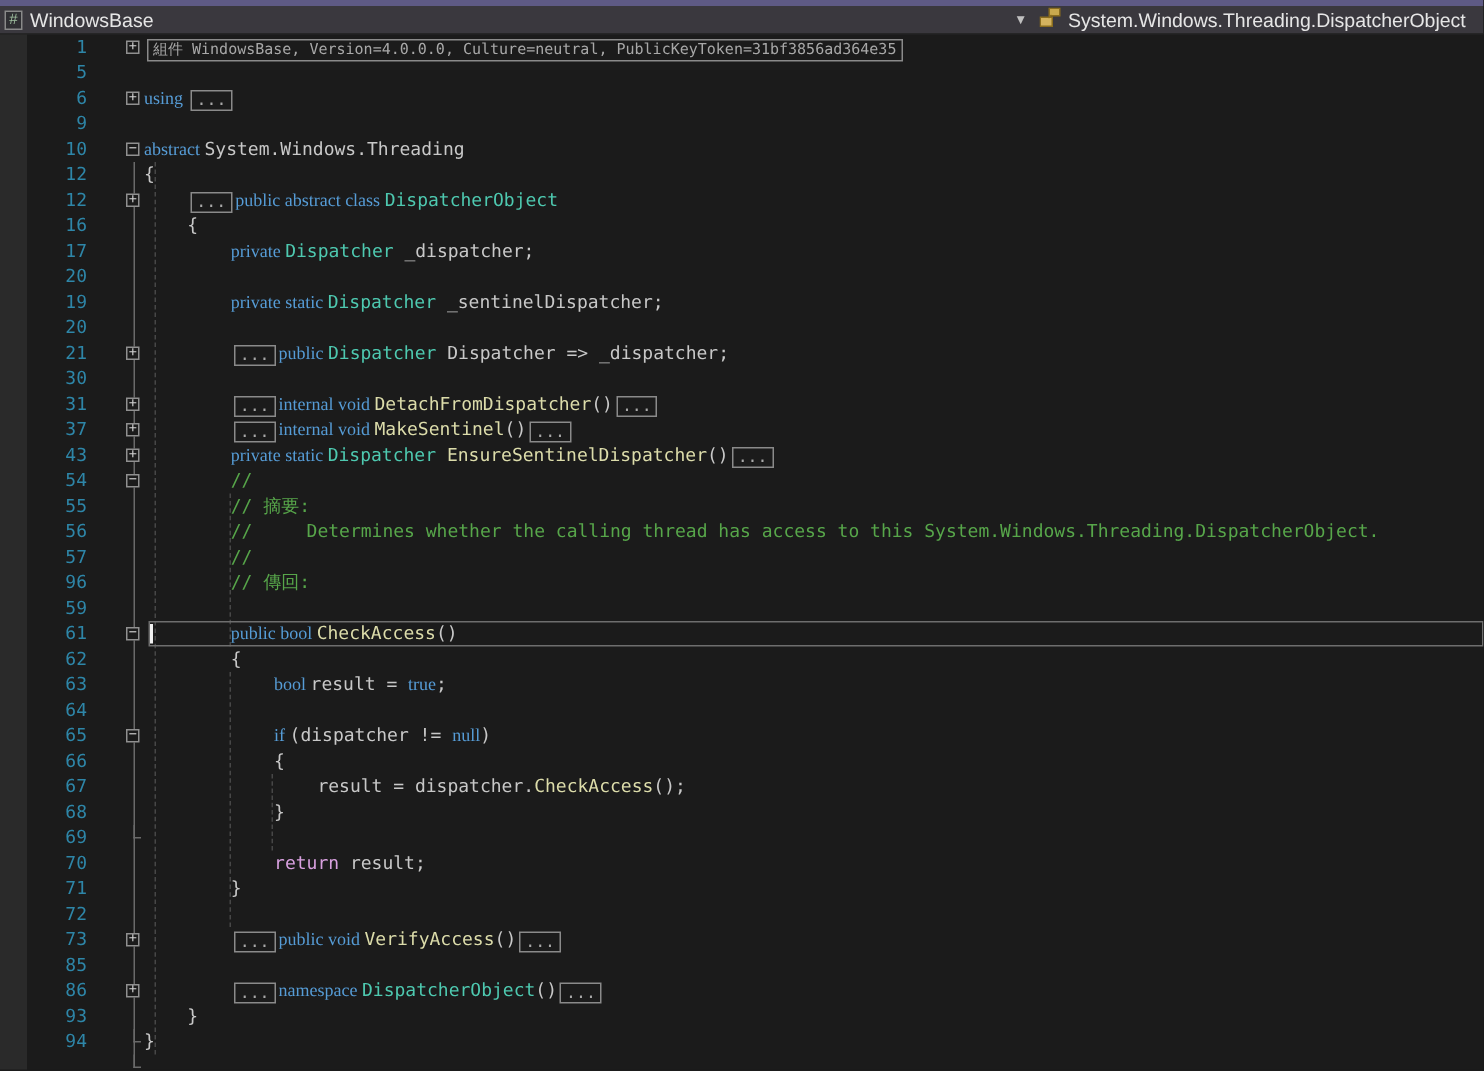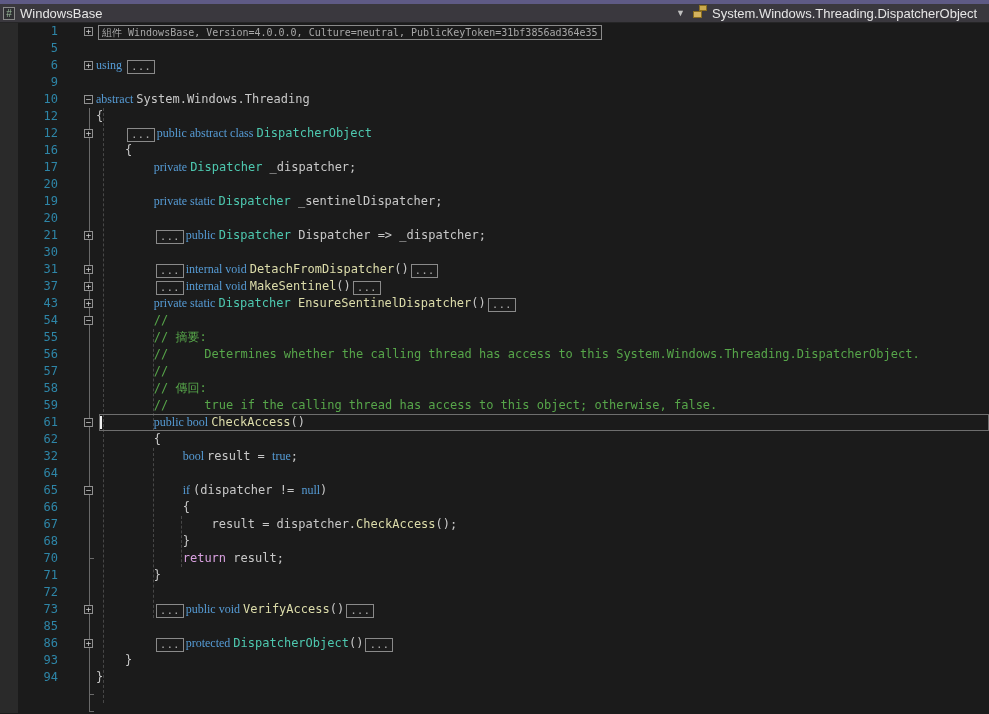--- a/index.html
+++ b/index.html
@@ -104,35 +104,36 @@
         <div class="row"><span class="margin"></span><span class="num">20</span><span class="spacer"></span><span class="foldcol"></span><span class="code"></span></div>
         <div class="row"><span class="margin"></span><span class="num">21</span><span class="spacer"></span><span class="foldcol"><span class="fbox">+</span></span><span class="code"><span class="c-txt">        </span><span class="cbox">...</span><span class="c-kw">public </span><span class="c-type">Dispatcher </span><span class="c-txt">Dispatcher =&gt; _dispatcher;</span></span></div>
         <div class="row"><span class="margin"></span><span class="num">30</span><span class="spacer"></span><span class="foldcol"></span><span class="code"></span></div>
         <div class="row"><span class="margin"></span><span class="num">31</span><span class="spacer"></span><span class="foldcol"><span class="fbox">+</span></span><span class="code"><span class="c-txt">        </span><span class="cbox">...</span><span class="c-kw">internal void </span><span class="c-met">DetachFromDispatcher</span><span class="c-txt">()</span><span class="cbox">...</span></span></div>
         <div class="row"><span class="margin"></span><span class="num">37</span><span class="spacer"></span><span class="foldcol"><span class="fbox">+</span></span><span class="code"><span class="c-txt">        </span><span class="cbox">...</span><span class="c-kw">internal void </span><span class="c-met">MakeSentinel</span><span class="c-txt">()</span><span class="cbox">...</span></span></div>
         <div class="row"><span class="margin"></span><span class="num">43</span><span class="spacer"></span><span class="foldcol"><span class="fbox">+</span></span><span class="code"><span class="c-txt">        </span><span class="c-kw">private static </span><span class="c-type">Dispatcher </span><span class="c-met">EnsureSentinelDispatcher</span><span class="c-txt">()</span><span class="cbox">...</span></span></div>
         <div class="row"><span class="margin"></span><span class="num">54</span><span class="spacer"></span><span class="foldcol"><span class="fbox">−</span></span><span class="code"><span class="c-txt">        </span><span class="c-com">//</span></span></div>
         <div class="row"><span class="margin"></span><span class="num">55</span><span class="spacer"></span><span class="foldcol"></span><span class="code"><span class="c-txt">        </span><span class="c-com">// 摘要:</span></span></div>
         <div class="row"><span class="margin"></span><span class="num">56</span><span class="spacer"></span><span class="foldcol"></span><span class="code"><span class="c-txt">        </span><span class="c-com">//     Determines whether the calling thread has access to this System.Windows.Threading.DispatcherObject.</span></span></div>
         <div class="row"><span class="margin"></span><span class="num">57</span><span class="spacer"></span><span class="foldcol"></span><span class="code"><span class="c-txt">        </span><span class="c-com">//</span></span></div>
-        <div class="row"><span class="margin"></span><span class="num">58</span><span class="spacer"></span><span class="foldcol"></span><span class="code"><span class="c-txt">        </span><span class="c-com">// 傳回:</span></span></div>
-        <div class="row"><span class="margin"></span><span class="num">59</span><span class="spacer"></span><span class="foldcol"></span><span class="code"><span class="c-txt">        </span><span class="c-com">//     true if the calling thread has access to this object; otherwise, false.</span></span></div>
+        <div class="row"><span class="margin"></span><span class="num">96</span><span class="spacer"></span><span class="foldcol"></span><span class="code"><span class="c-txt">        </span><span class="c-com">// 傳回:</span></span></div>
+        <div class="row"><span class="margin"></span><span class="num">59</span><span class="spacer"></span><span class="foldcol"></span><span class="code"><span class="c-txt">        </span></span></div>
         <div class="row"><span class="margin"></span><span class="num">61</span><span class="spacer"></span><span class="foldcol"><span class="fbox">−</span></span><span class="code"><span class="c-txt">        </span><span class="c-kw">public bool </span><span class="c-met">CheckAccess</span><span class="c-txt">()</span></span></div>
         <div class="row"><span class="margin"></span><span class="num">62</span><span class="spacer"></span><span class="foldcol"></span><span class="code"><span class="c-txt">        {</span></span></div>
-        <div class="row"><span class="margin"></span><span class="num">32</span><span class="spacer"></span><span class="foldcol"></span><span class="code"><span class="c-txt">            </span><span class="c-kw">bool </span><span class="c-txt">result = </span><span class="c-kw">true</span><span class="c-txt">;</span></span></div>
+        <div class="row"><span class="margin"></span><span class="num">63</span><span class="spacer"></span><span class="foldcol"></span><span class="code"><span class="c-txt">            </span><span class="c-kw">bool </span><span class="c-txt">result = </span><span class="c-kw">true</span><span class="c-txt">;</span></span></div>
         <div class="row"><span class="margin"></span><span class="num">64</span><span class="spacer"></span><span class="foldcol"></span></div>
         <div class="row"><span class="margin"></span><span class="num">65</span><span class="spacer"></span><span class="foldcol"><span class="fbox">−</span></span><span class="code"><span class="c-txt">            </span><span class="c-kw">if </span><span class="c-txt">(dispatcher != </span><span class="c-kw">null</span><span class="c-txt">)</span></span></div>
         <div class="row"><span class="margin"></span><span class="num">66</span><span class="spacer"></span><span class="foldcol"></span><span class="code"><span class="c-txt">            {</span></span></div>
         <div class="row"><span class="margin"></span><span class="num">67</span><span class="spacer"></span><span class="foldcol"></span><span class="code"><span class="c-txt">                result = dispatcher.</span><span class="c-met">CheckAccess</span><span class="c-txt">();</span></span></div>
         <div class="row"><span class="margin"></span><span class="num">68</span><span class="spacer"></span><span class="foldcol"></span><span class="code"><span class="c-txt">            }</span></span></div>
+        <div class="row"><span class="margin"></span><span class="num">69</span><span class="spacer"></span><span class="foldcol"></span><span class="code"></span></div>
         <div class="row"><span class="margin"></span><span class="num">70</span><span class="spacer"></span><span class="foldcol"></span><span class="code"><span class="c-txt">            </span><span class="c-ctl">return </span><span class="c-txt">result;</span></span></div>
         <div class="row"><span class="margin"></span><span class="num">71</span><span class="spacer"></span><span class="foldcol"></span><span class="code"><span class="c-txt">        }</span></span></div>
         <div class="row"><span class="margin"></span><span class="num">72</span><span class="spacer"></span><span class="foldcol"></span><span class="code"></span></div>
         <div class="row"><span class="margin"></span><span class="num">73</span><span class="spacer"></span><span class="foldcol"><span class="fbox">+</span></span><span class="code"><span class="c-txt">        </span><span class="cbox">...</span><span class="c-kw">public void </span><span class="c-met">VerifyAccess</span><span class="c-txt">()</span><span class="cbox">...</span></span></div>
         <div class="row"><span class="margin"></span><span class="num">85</span><span class="spacer"></span><span class="foldcol"></span><span class="code"></span></div>
-        <div class="row"><span class="margin"></span><span class="num">86</span><span class="spacer"></span><span class="foldcol"><span class="fbox">+</span></span><span class="code"><span class="c-txt">        </span><span class="cbox">...</span><span class="c-kw">protected </span><span class="c-type">DispatcherObject</span><span class="c-txt">()</span><span class="cbox">...</span></span></div>
+        <div class="row"><span class="margin"></span><span class="num">86</span><span class="spacer"></span><span class="foldcol"><span class="fbox">+</span></span><span class="code"><span class="c-txt">        </span><span class="cbox">...</span><span class="c-kw">namespace </span><span class="c-type">DispatcherObject</span><span class="c-txt">()</span><span class="cbox">...</span></span></div>
         <div class="row"><span class="margin"></span><span class="num">93</span><span class="spacer"></span><span class="foldcol"></span><span class="code"><span class="c-txt">    }</span></span></div>
         <div class="row"><span class="margin"></span><span class="num">94</span><span class="spacer"></span><span class="foldcol"></span><span class="code"><span class="c-txt">}</span></span></div>
       </div>
     <div id="curline" style="top: 391px;"></div>
     <div id="caret" style="left: 100px; top: 393px;"></div>
   </div>
 </div>
 
 </body></html>

